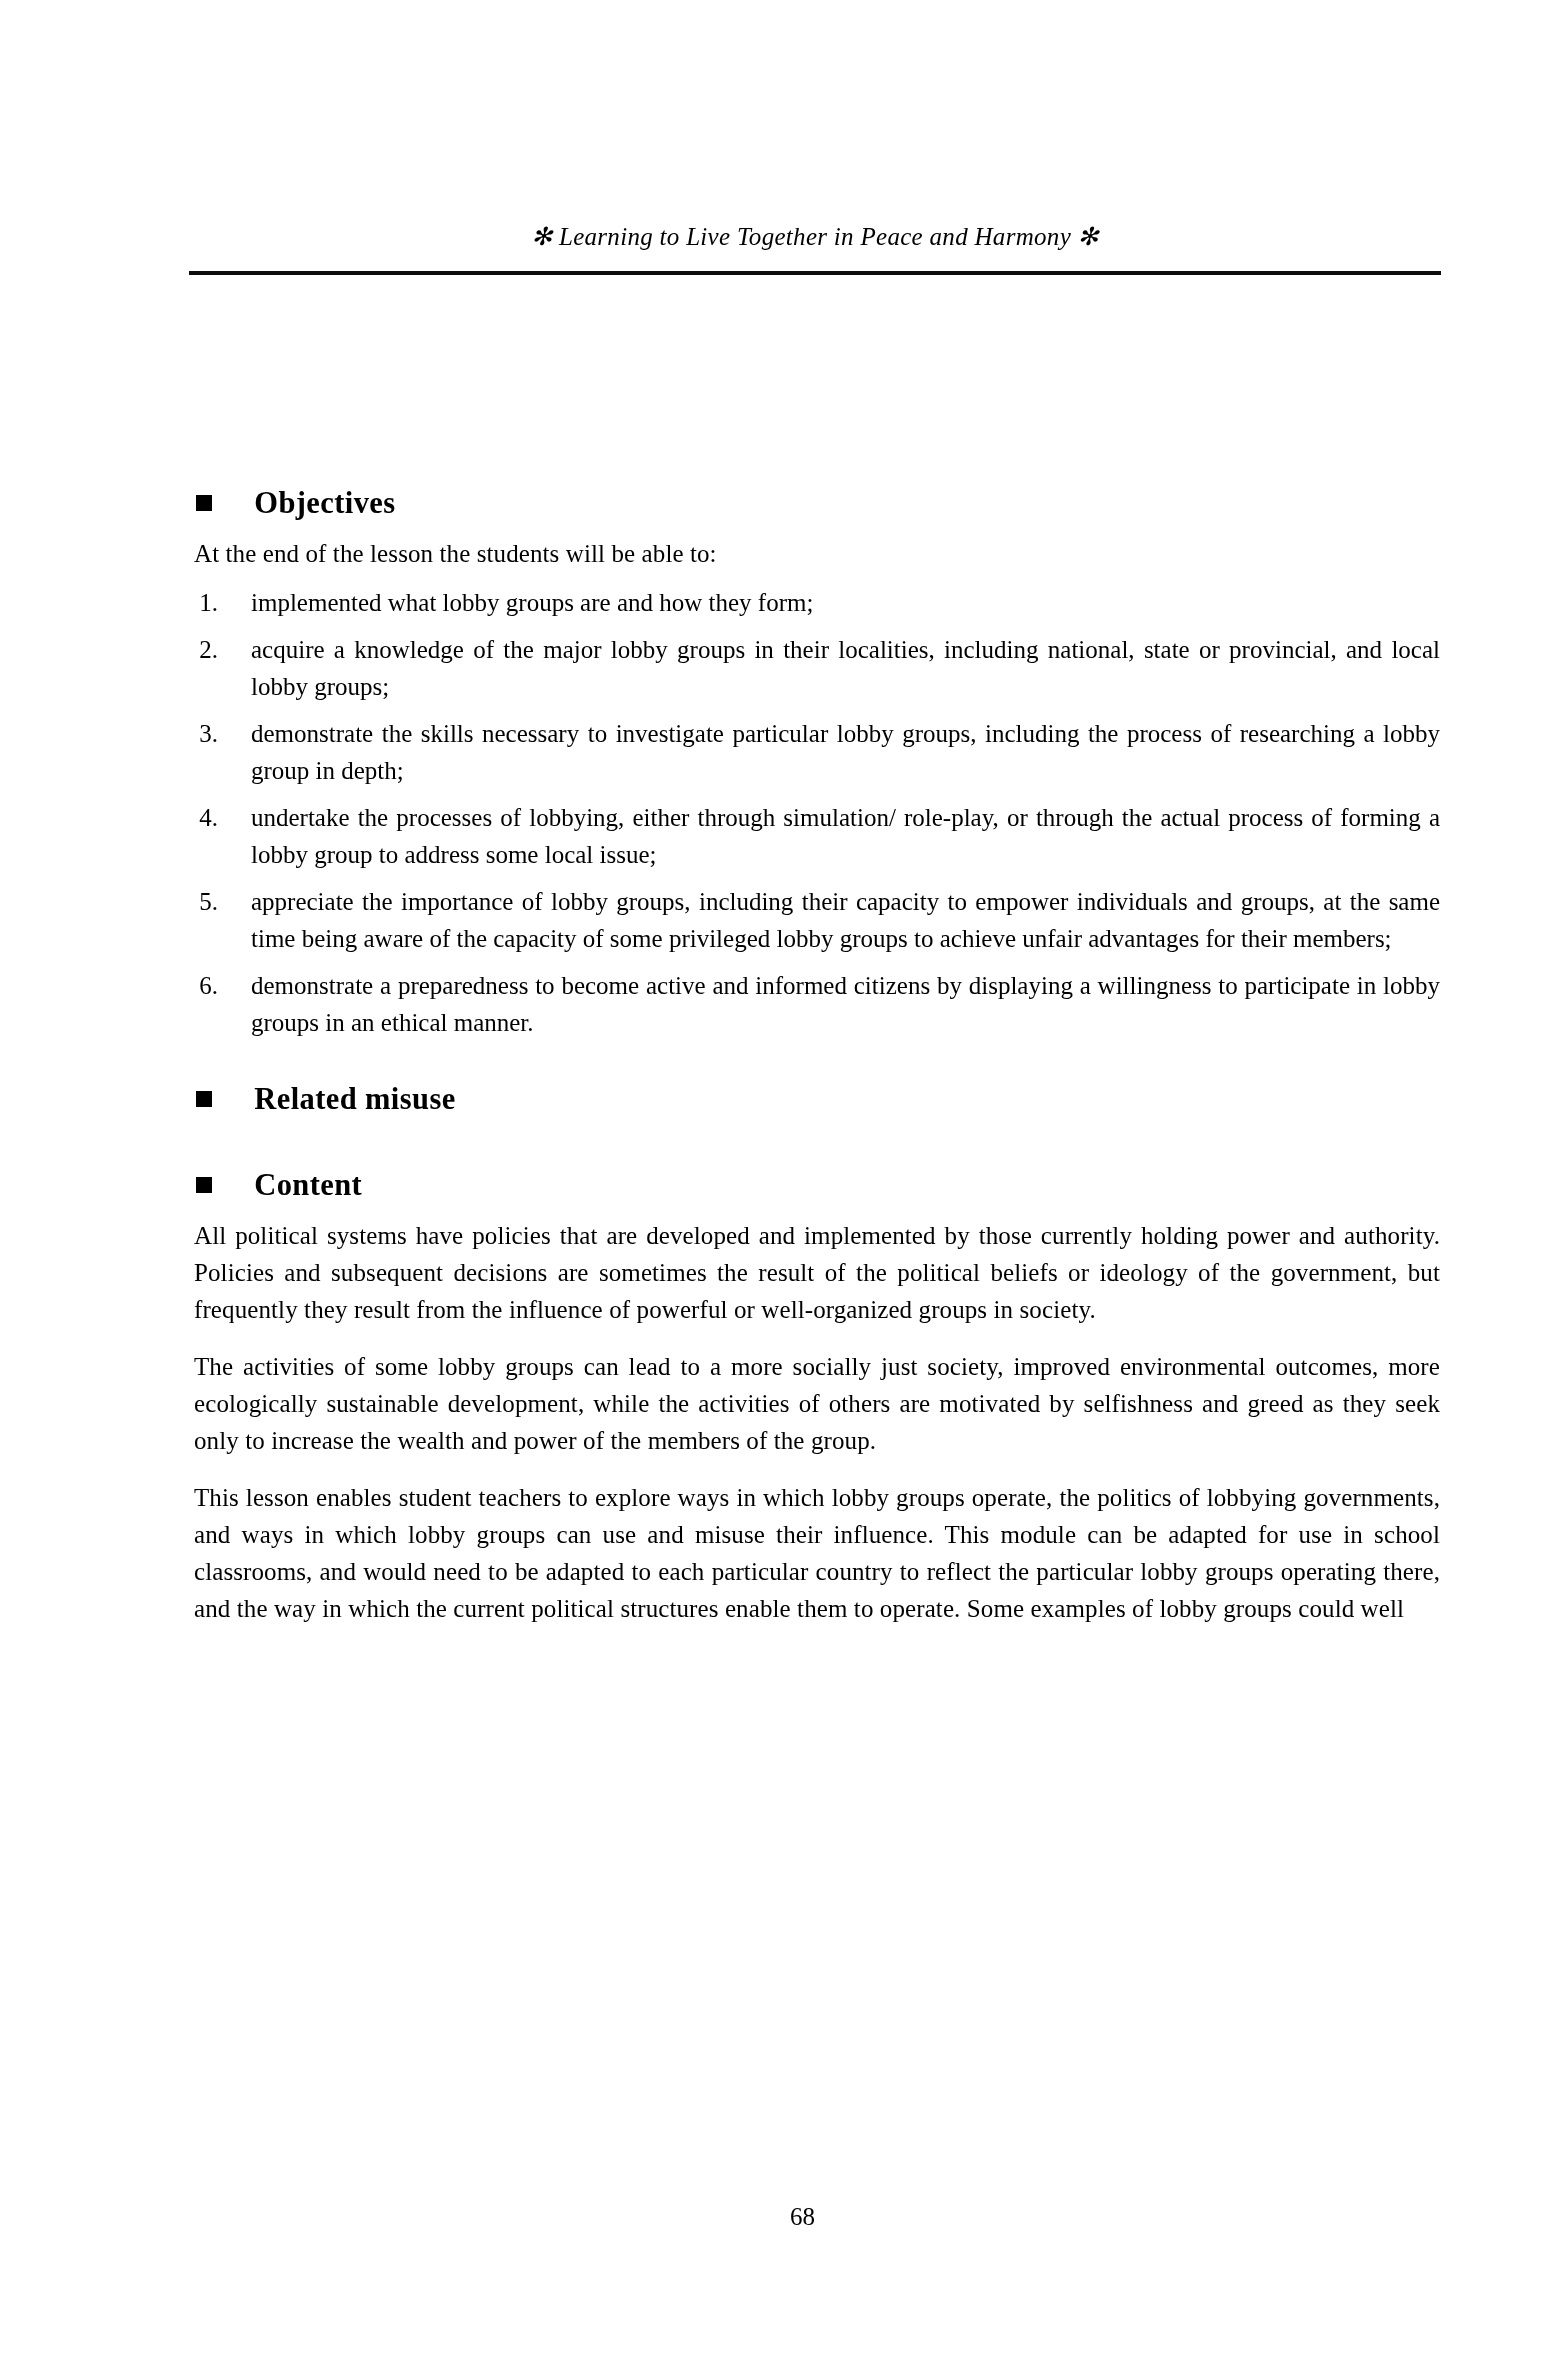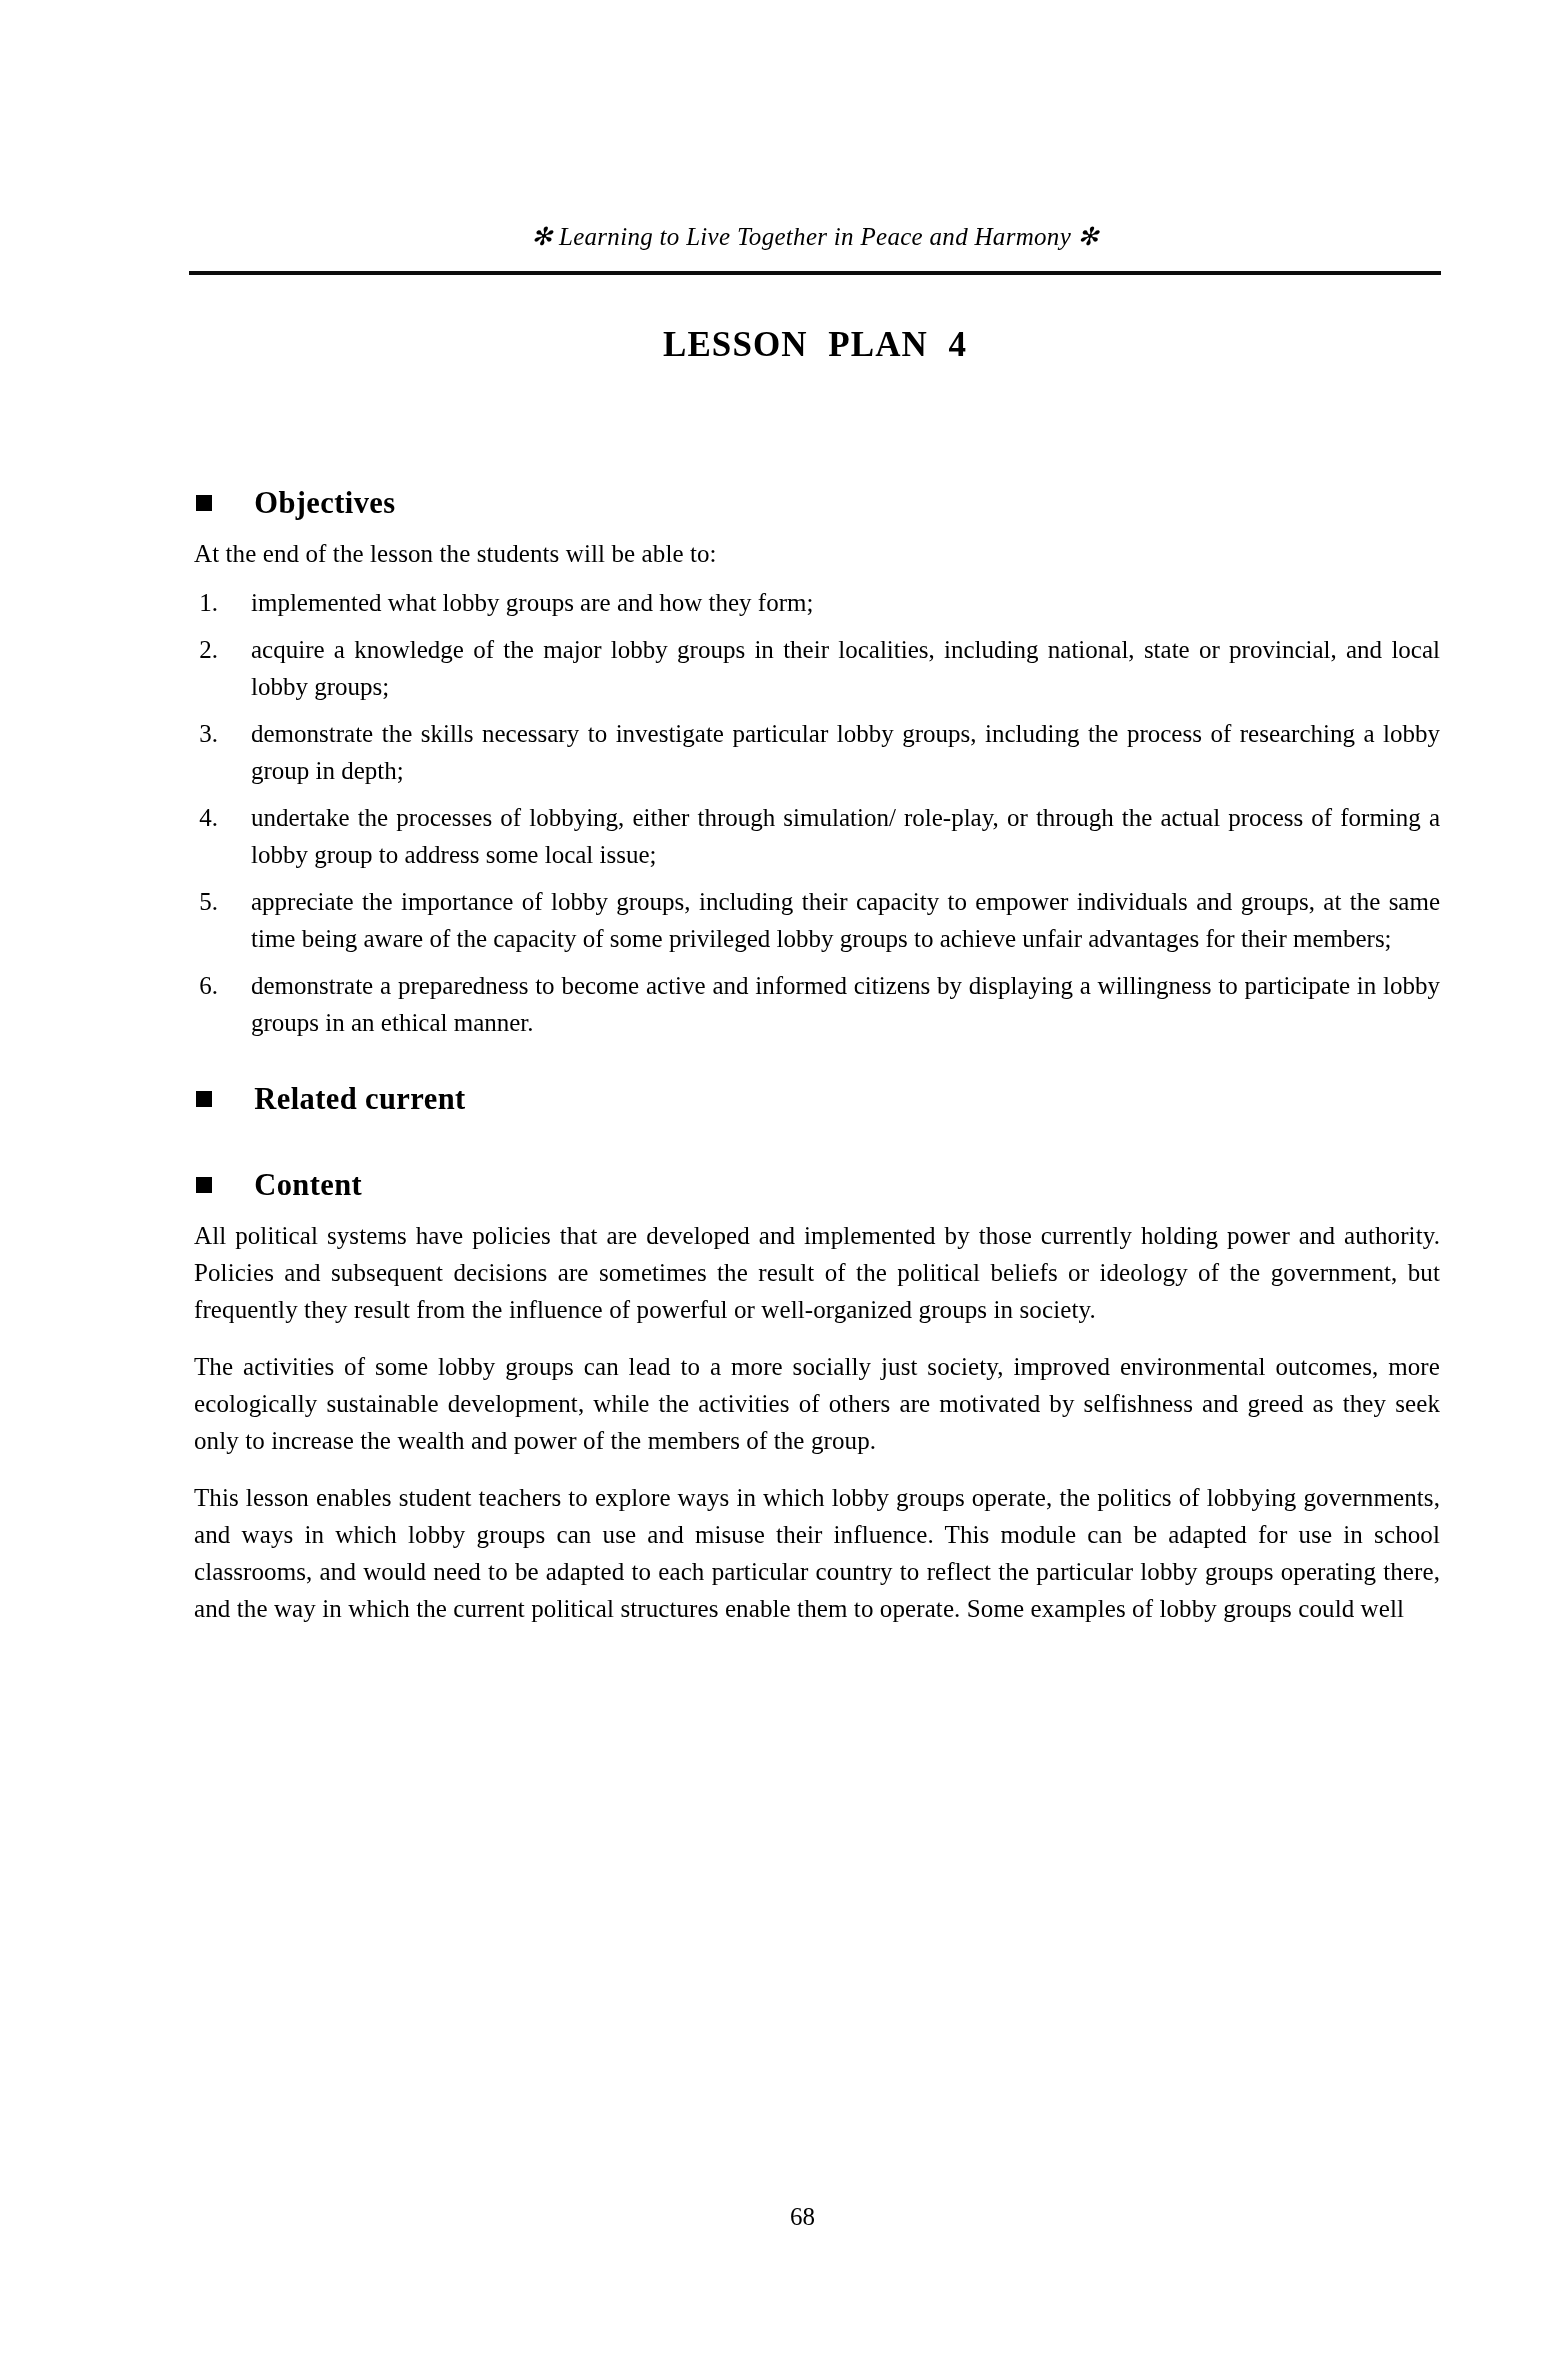--- a/index.html
+++ b/index.html
@@ -164,21 +164,20 @@
 </head>
 <body>
 
 <div class="page">
 
   <div class="running-header">
     <span class="running-header-text">✻  Learning to Live Together in Peace and Harmony  ✻</span>
   </div>
   <div class="header-rule"></div>
 
-  <div class="lesson-title">LESSON PLAN 4</div>
 
   <div class="column">
 
     <div class="section-block">
     </div>
 
     <div class="gap-md"></div>
 
     <div class="section-block">
       <div class="section-heading">
@@ -213,21 +212,21 @@
           <span class="objective-text">demonstrate a preparedness to become active and informed citizens by displaying a willingness to participate in lobby groups in an ethical manner.</span>
         </li>
       </ol>
     </div>
 
     <div class="gap-lg"></div>
 
     <div class="section-block">
       <div class="section-heading">
         <span class="bullet-square"></span>
-        <span class="section-heading-label">Related current</span>
+        <span class="section-heading-label">Related misuse</span>
       </div>
     </div>
 
     <div class="gap-lg"></div>
 
     <div class="section-block">
       <div class="section-heading">
         <span class="bullet-square"></span>
         <span class="section-heading-label">Content</span>
       </div>

